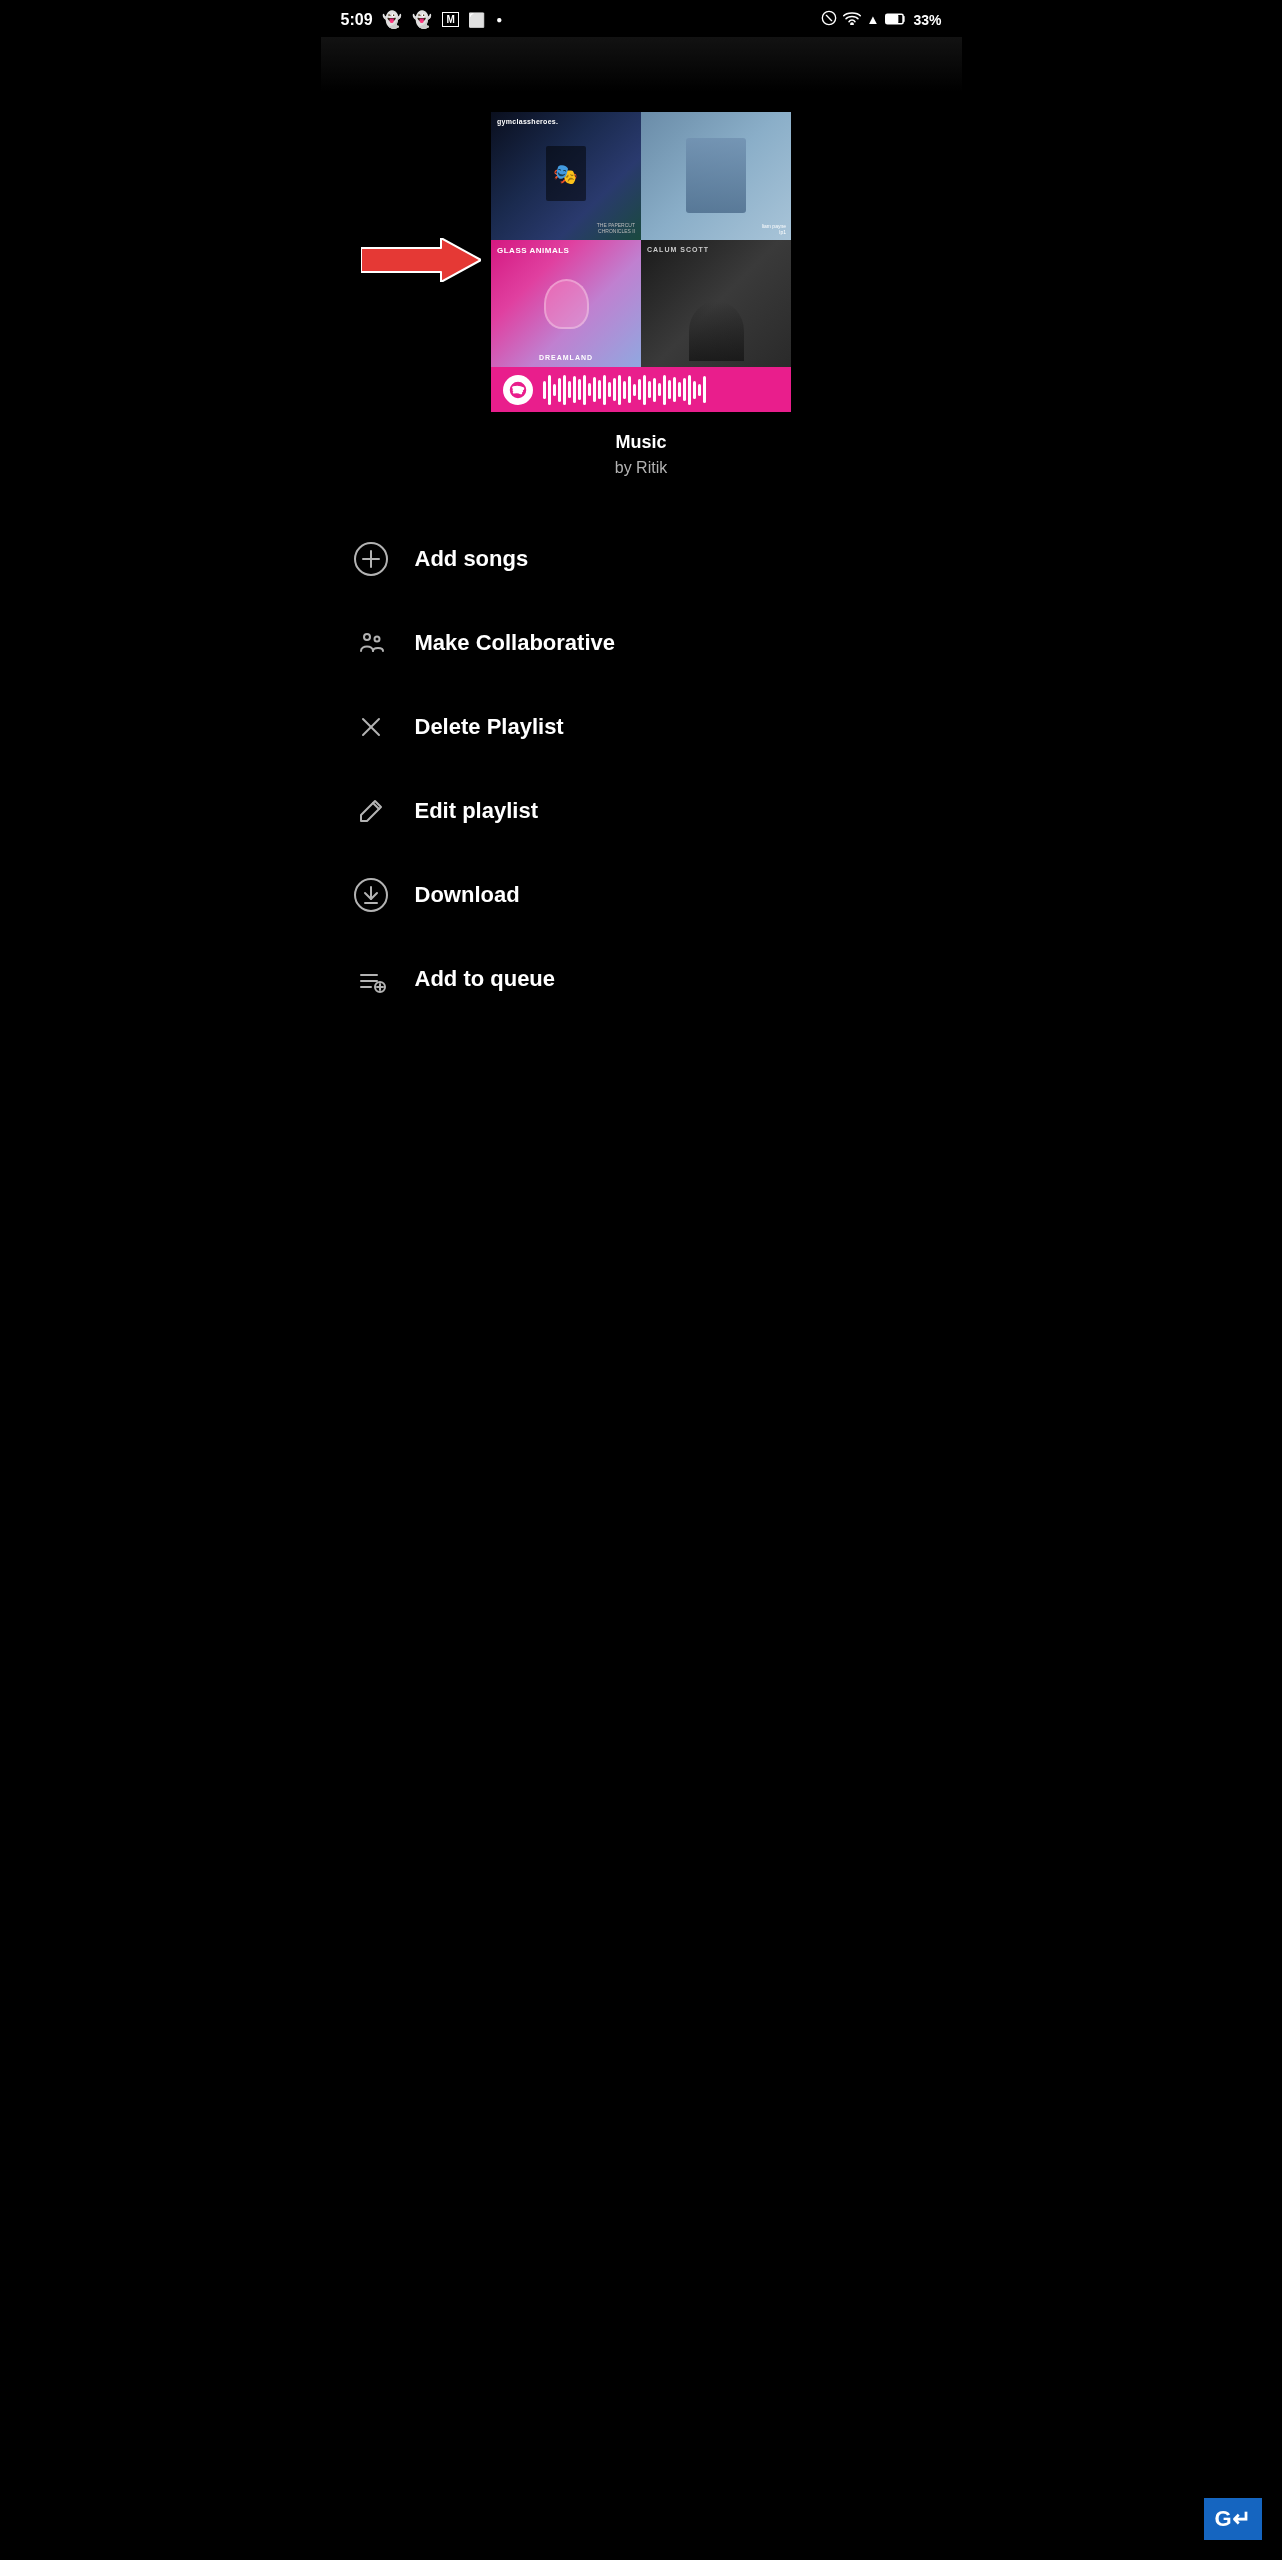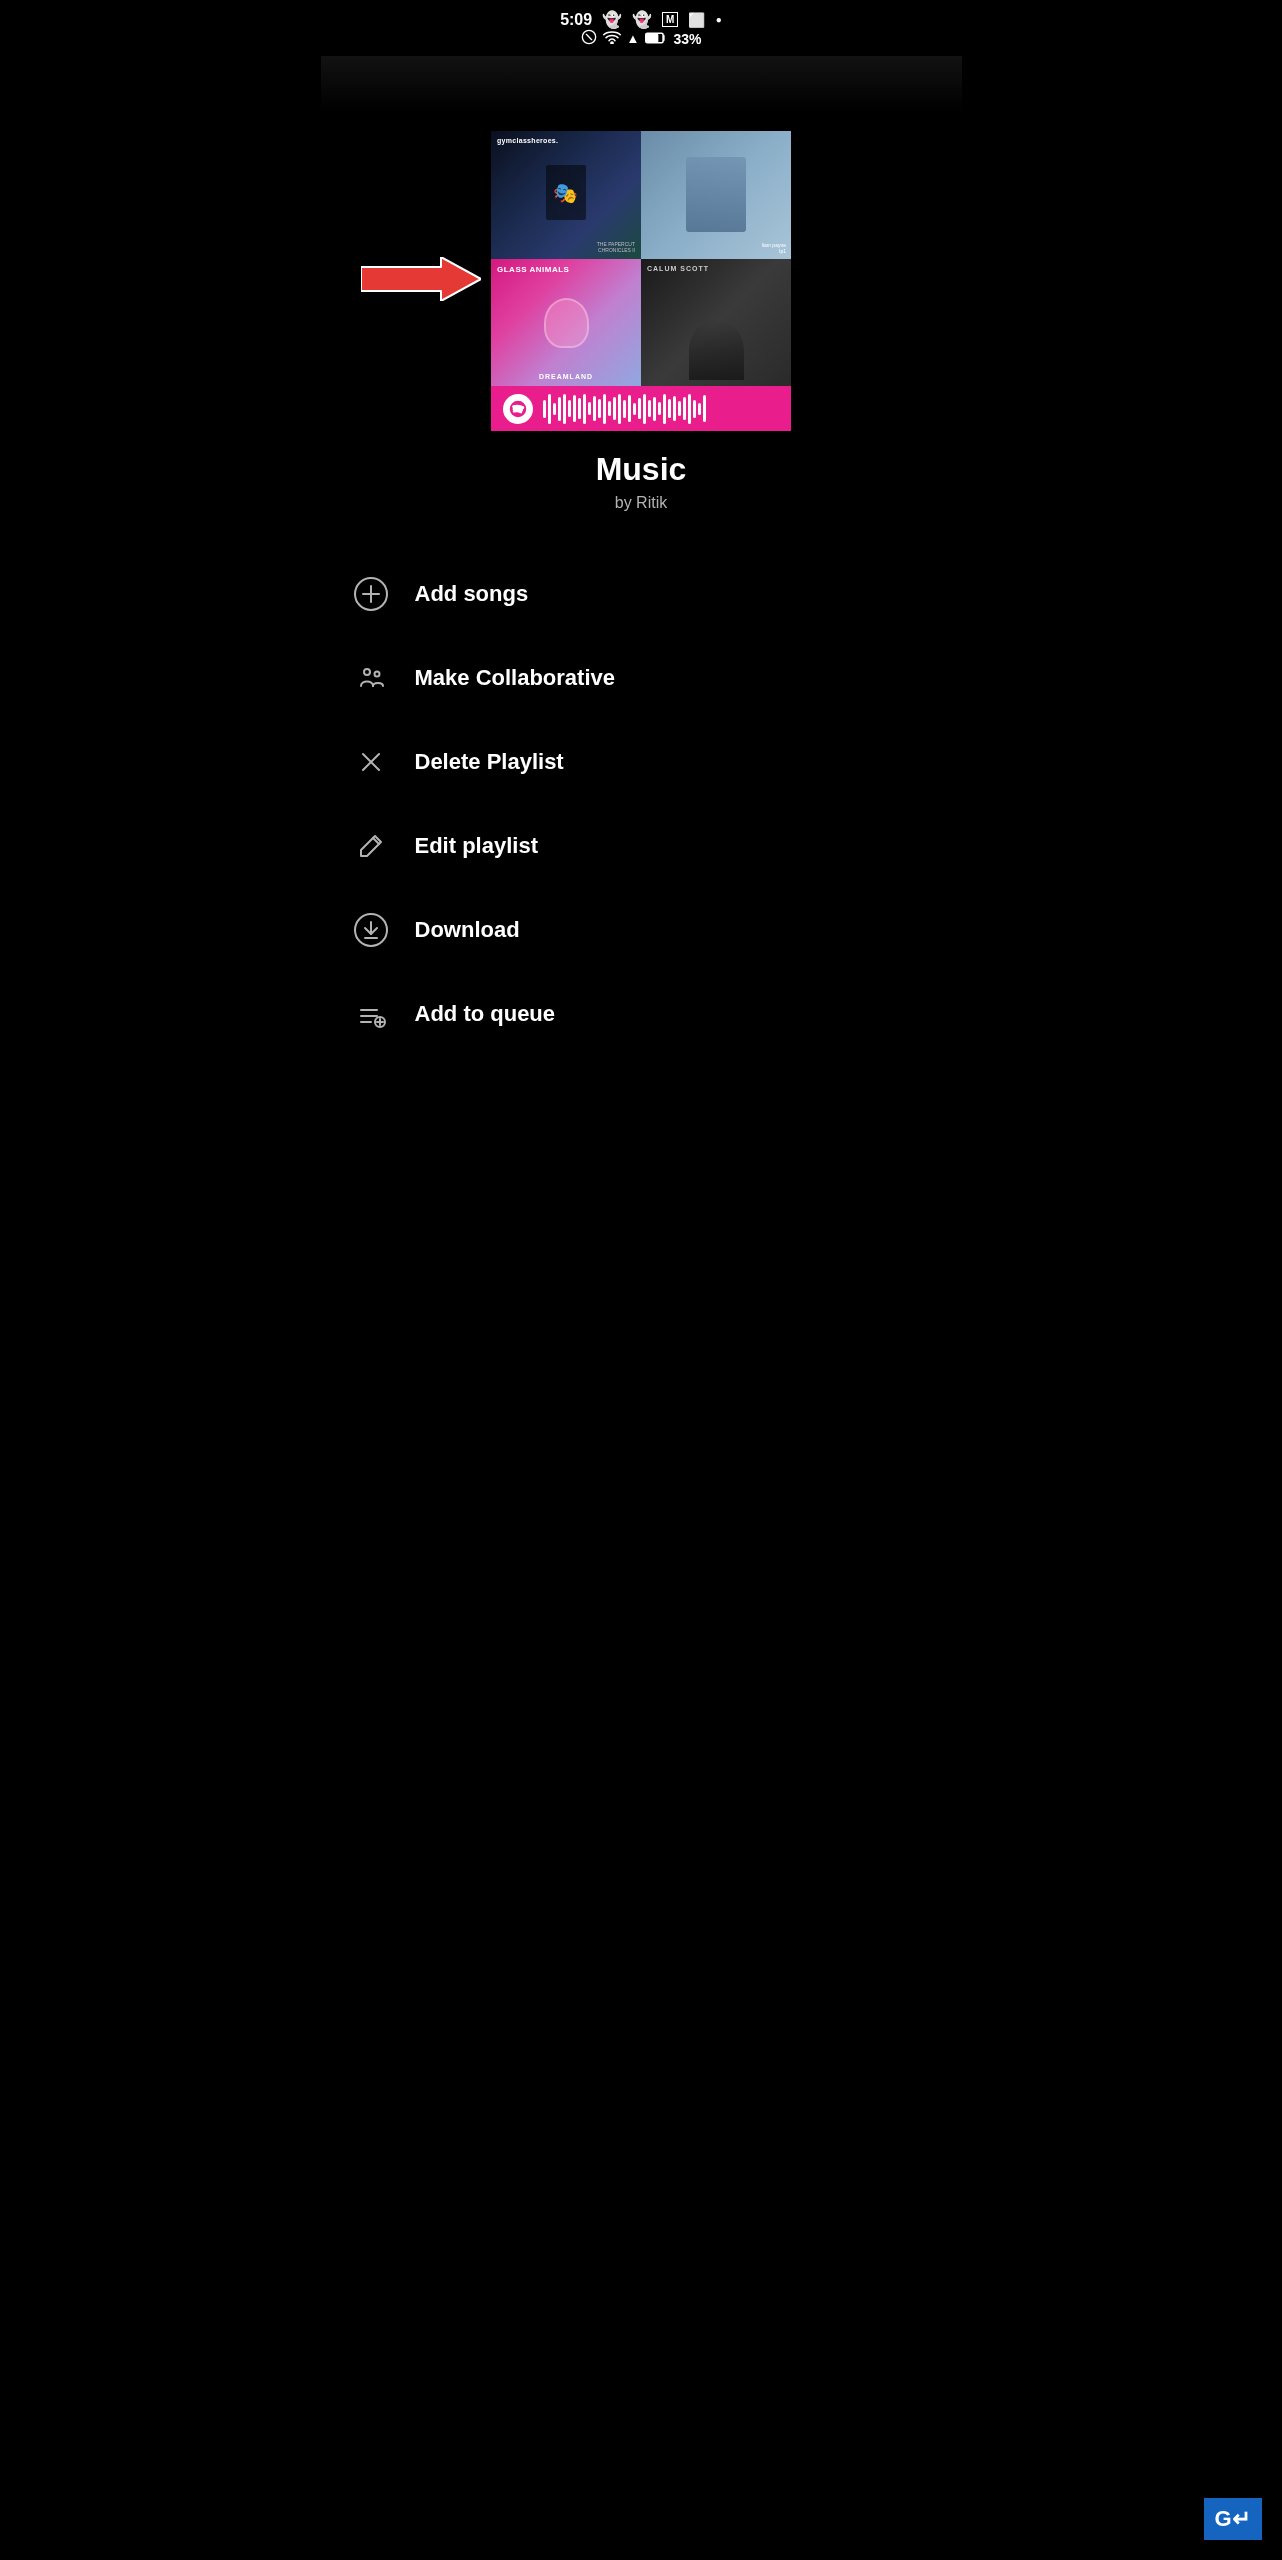--- a/index.html
+++ b/index.html
@@ -18,21 +18,20 @@
     }
 
     
     .status-bar {
       display: flex;
       justify-content: space-between;
       align-items: center;
       padding: 10px 20px 8px;
       font-size: 15px;
       font-weight: 600;
-      flex-direction: column;
     }
     .status-left {
       display: flex;
       align-items: center;
       gap: 10px;
     }
     .status-right {
       display: flex;
       align-items: center;
       gap: 6px;
@@ -154,21 +153,21 @@
       width: 3px;
     }
 
     
     .playlist-info {
       text-align: center;
       padding: 20px 0 10px;
     }
 
     .playlist-title {
-      font-size: 32px;
+      font-size: 18px;
       font-weight: 700;
       color: #fff;
       margin-bottom: 6px;
     }
 
     .playlist-author {
       font-size: 16px;
       color: #b3b3b3;
       font-weight: 400;
     }

